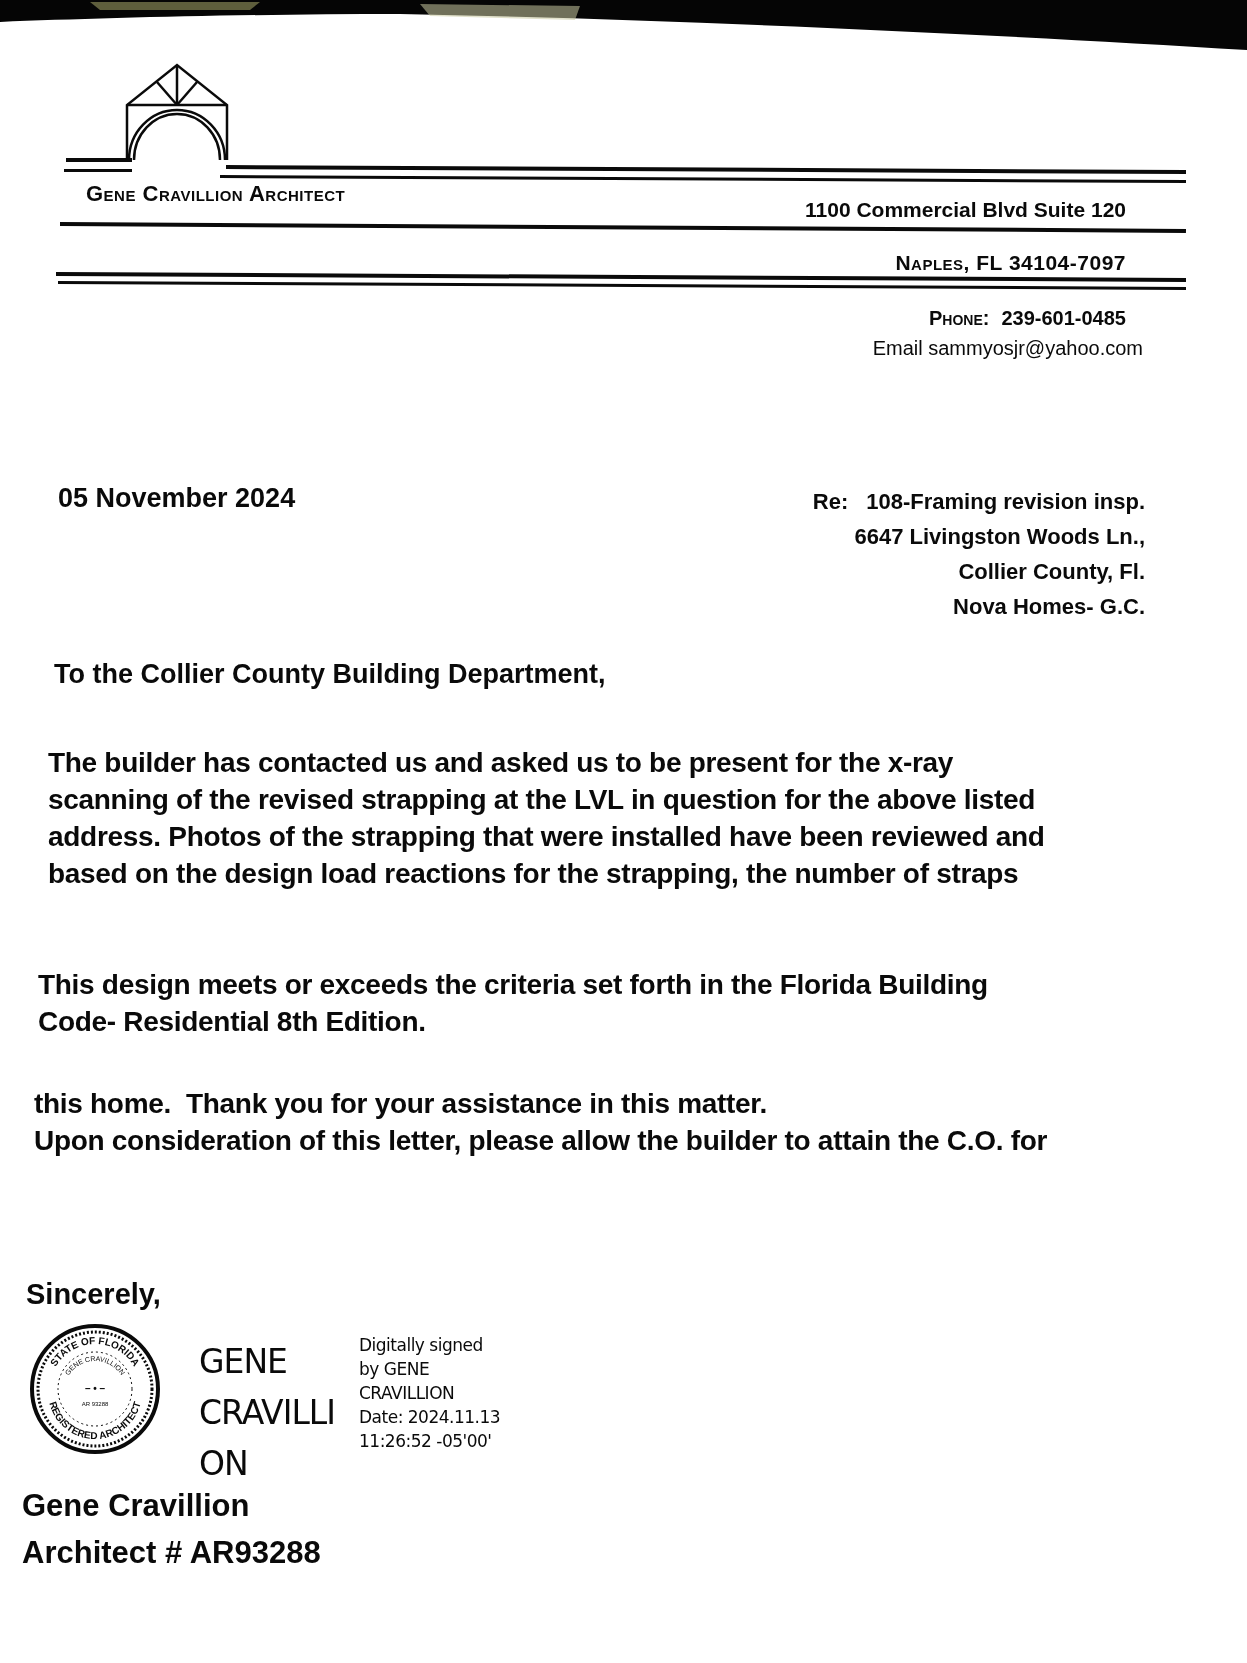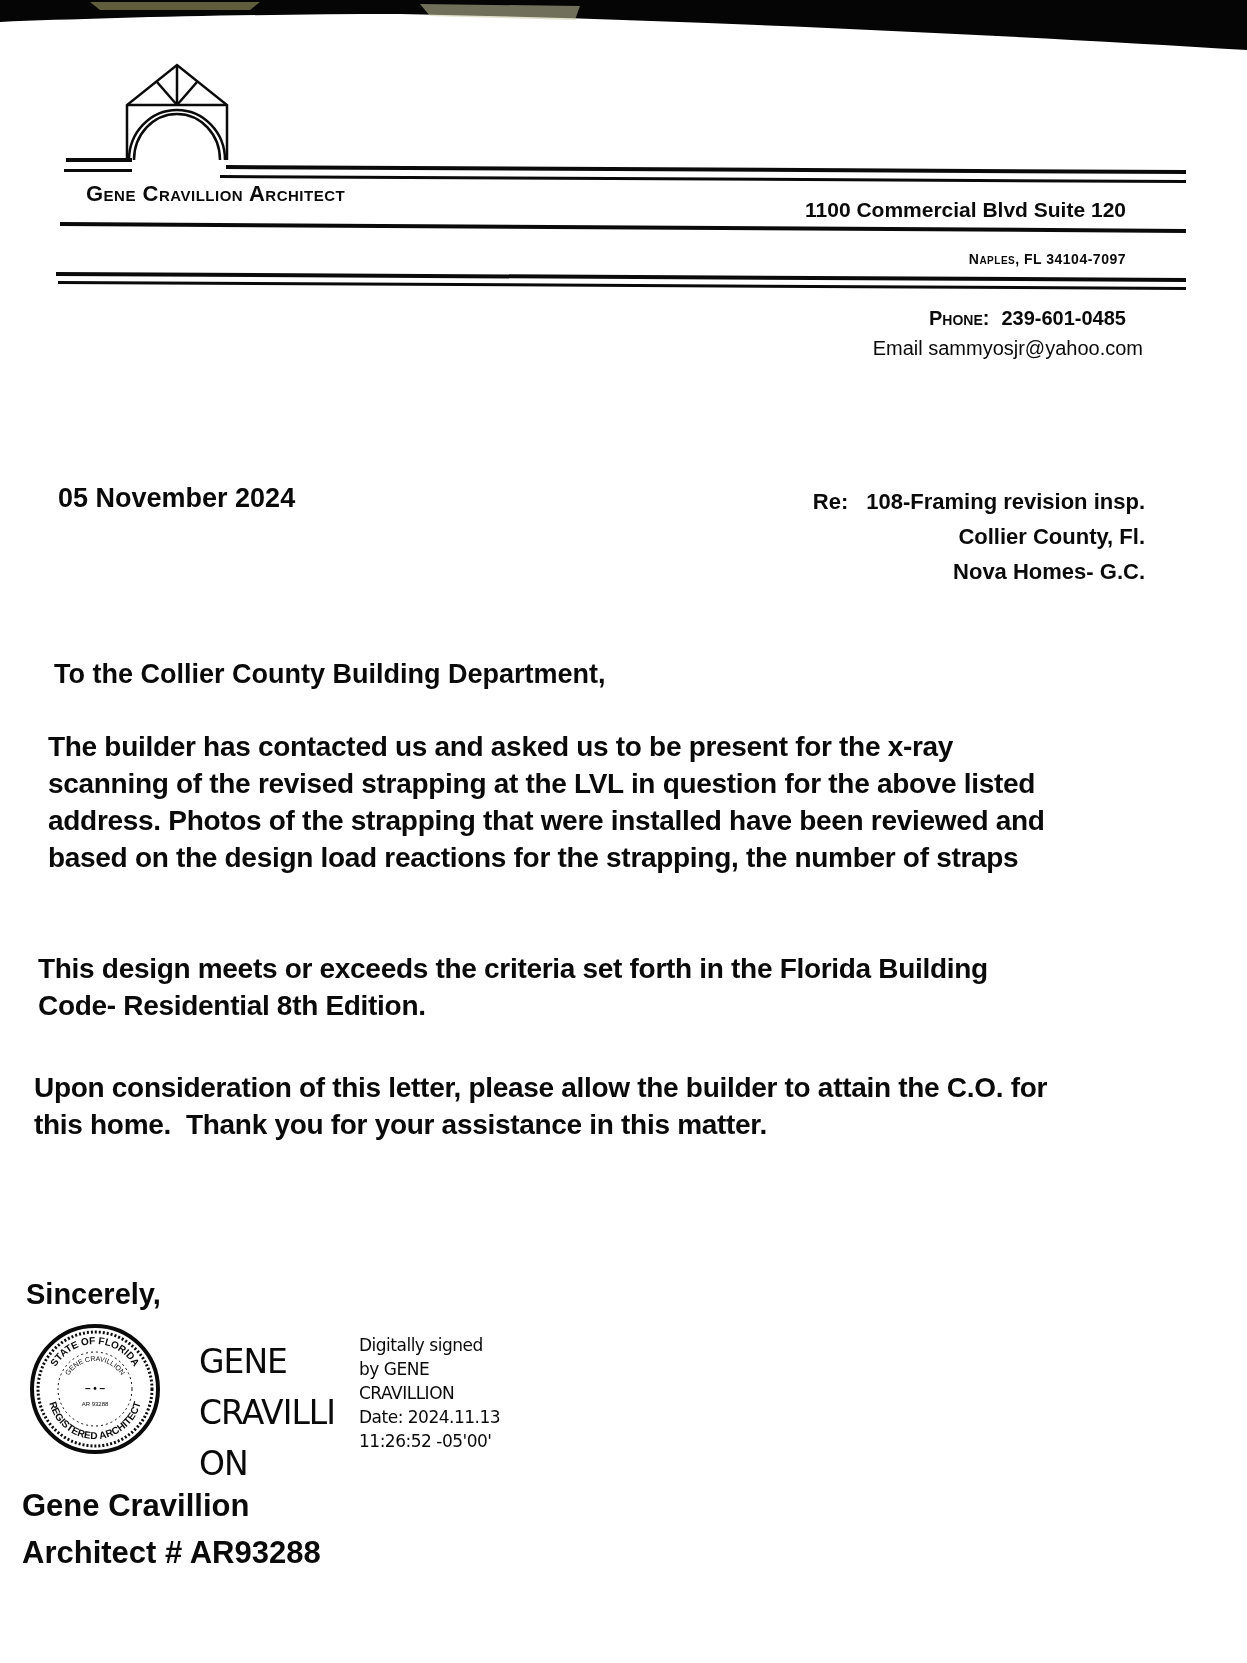--- a/index.html
+++ b/index.html
@@ -8,31 +8,31 @@
       background: #ffffff; color: #0a0a0a;
       font-family: "Liberation Sans", sans-serif;
     }
     .scan-edge { position: absolute; left: 0; top: 0; width: 1247px; height: 60px; }
     .abs { position: absolute; }
     .rule { position: absolute; height: 4px; background: #0a0a0a; transform-origin: left center; }
     .thin { height: 3px; }
 
     .firm-name { left: 86px; top: 181px; font-size: 22px; font-weight: bold; letter-spacing: 0.5px; font-variant: small-caps; }
     .addr1 { right: 121px; top: 198px; font-size: 21px; font-weight: bold; }
-    .addr2 { right: 121px; top: 251px; font-size: 14px; font-weight: bold; font-variant: small-caps; letter-spacing: 0.5px; text-align: right; }
+    .addr2 { right: 121px; top: 251px; font-size: 21px; font-weight: bold; font-variant: small-caps; letter-spacing: 0.5px; text-align: right; }
     .phone { right: 121px; top: 307px; font-size: 20px; font-weight: bold; }
     .phone .lbl { font-variant: small-caps; margin-right: 12px; margin-top: 40px; }
     .email { right: 104px; top: 337px; font-size: 20px; font-weight: normal; }
 
     .date { left: 58px; top: 483px; font-size: 27px; font-weight: bold; }
     .re-block { right: 102px; top: 484px; text-align: right; font-size: 22px; font-weight: bold; line-height: 35px; }
     .re-block .re-label { margin-right: 18px; }
 
     .salutation { left: 54px; top: 659px; font-size: 27px; font-weight: bold; }
-    .para { left: 42px; width: 1200px; font-size: 28px; font-weight: bold; line-height: 37px; letter-spacing: -0.3px; }
+    .para { left: 42px; width: 1200px; font-size: 28px; font-weight: bold; line-height: 37px; letter-spacing: -0.3px; margin-top: 16px; }
     .para1 { top: 728px; left: 48px; }
     .para2 { top: 950px; left: 38px; }
     .para3 { top: 1069px; left: 34px; }
 
     .sincerely { left: 26px; top: 1278px; font-size: 29px; font-weight: bold; }
     .seal { left: 28px; top: 1322px; width: 134px; height: 134px; }
     .sig-name { left: 199px; top: 1336px; font-size: 33px; line-height: 51px; font-family: "DejaVu Sans", sans-serif; letter-spacing: -1px; }
     .sig-meta { left: 359px; top: 1333px; font-size: 17px; line-height: 24px; font-family: "DejaVu Sans", sans-serif; letter-spacing: -0.5px; }
     .signer-name { left: 22px; top: 1488px; font-size: 31px; font-weight: bold; }
     .signer-lic { left: 22px; top: 1535px; font-size: 31px; font-weight: bold; }
@@ -71,39 +71,40 @@
 <div class="abs addr1">1100 Commercial Blvd Suite 120</div>
 <div class="abs addr2">Naples, FL 34104-7097</div>
 <div class="abs phone">
   <span class="lbl">Phone:</span><span>239-601-0485</span>
 </div>
 <div class="abs email">Email sammyosjr@yahoo.com</div>
 
 <div class="abs date">05 November 2024</div>
 <div class="abs re-block">
   <div><span class="re-label">Re:</span><span>108-Framing revision insp.</span></div>
+  <div>6647 Livingston Woods Ln.,</div>
   <div>Collier County, Fl.</div>
   <div>Nova Homes- G.C.</div>
 </div>
 
 <div class="abs salutation">To the Collier County Building Department,</div>
 
 <div class="abs para para1">
   <div>The builder has contacted us and asked us to be present for the x-ray</div>
   <div>scanning of the revised strapping at the LVL in question for the above listed</div>
   <div>address. Photos of the strapping that were installed have been reviewed and</div>
   <div>based on the design load reactions for the strapping, the number of straps</div>
 </div>
 <div class="abs para para2">
   <div>This design meets or exceeds the criteria set forth in the Florida Building</div>
   <div>Code- Residential 8th Edition.</div>
 </div>
 <div class="abs para para3">
+  <div style="white-space:pre;">this home.  Thank you for your assistance in this matter.</div>
   <div>Upon consideration of this letter, please allow the builder to attain the C.O. for</div>
-  <div style="white-space:pre;">this home.  Thank you for your assistance in this matter.</div>
 </div>
 
 <div class="abs sincerely">Sincerely,</div>
 
 <svg class="abs seal" viewBox="0 0 134 134">
   <defs>
     <path id="topArc" d="M22,67 A45,45 0 0 1 112,67"></path>
     <path id="botArc" d="M20,70 A47,47 0 0 0 114,70"></path>
     <path id="midArc" d="M36,70 A31,31 0 0 1 98,70"></path>
   </defs>

